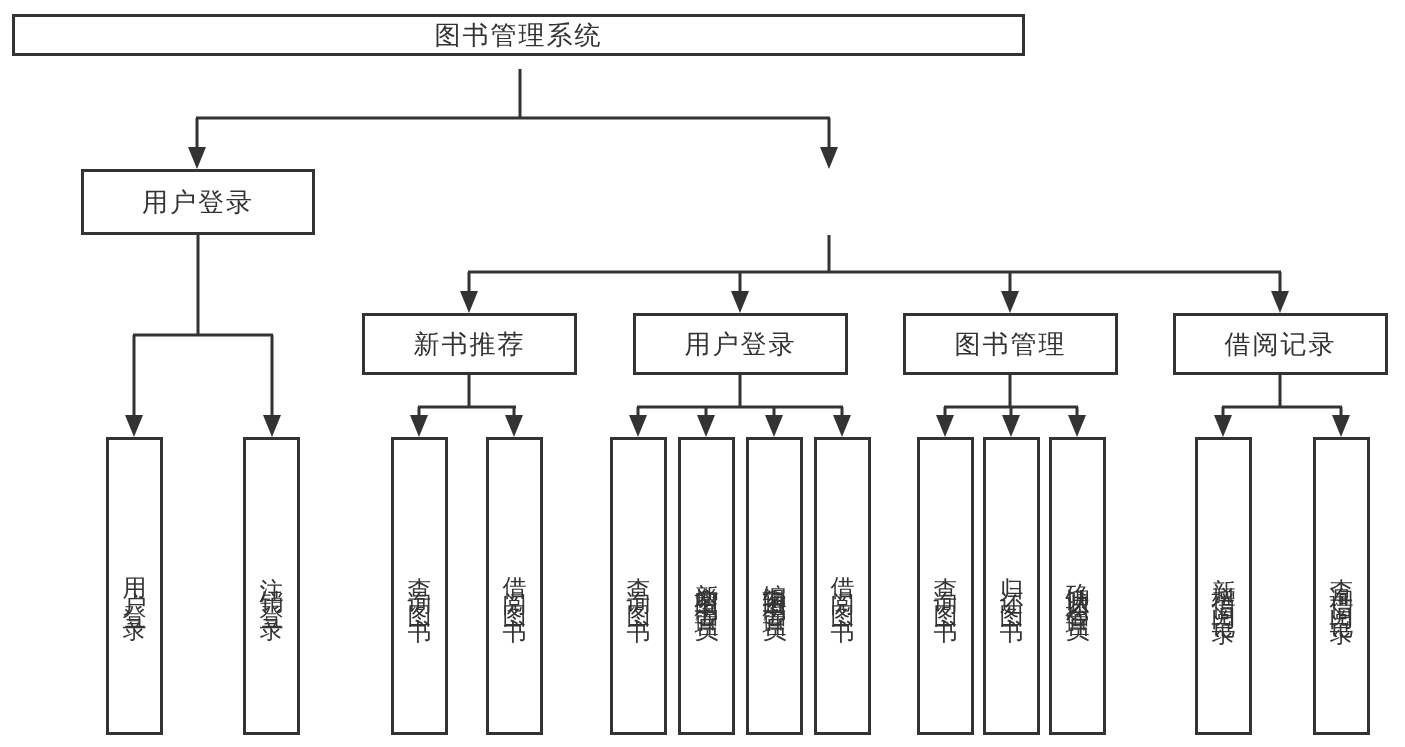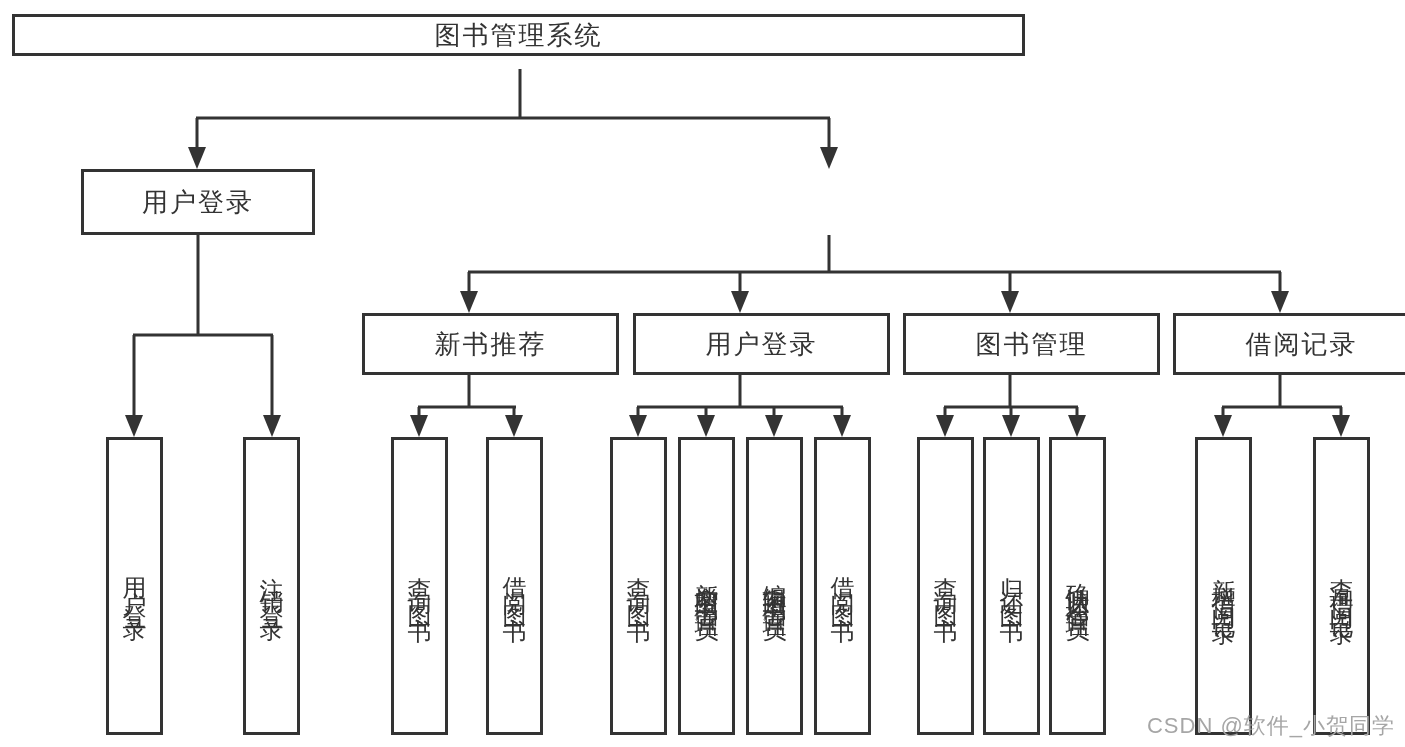--- a/index.html
+++ b/index.html
@@ -14,21 +14,21 @@
     overflow:hidden;
     font-family:"Liberation Sans","DejaVu Sans",sans-serif;
     color:var(--text);
   }
   .box{
     position:absolute;box-sizing:border-box;background:#fff;
     border:3px solid var(--line);
     display:flex;align-items:center;justify-content:center;
   }
   .hbox .lbl{font-size:26px;letter-spacing:2px;white-space:nowrap;}
-  .l2box{top:313px;width:257px;height:62px;}
+  .l2box{top:313px;width:215px;height:62px;}
   .vbox{top:437px;width:57px;height:298px;}
   .vlbl{
     writing-mode:vertical-rl;text-orientation:mixed;
     font-size:24px;line-height:1;white-space:nowrap;
   }
   .ls-lg{letter-spacing:14px;}
   .ls-md{letter-spacing:9px;}
   .ls-sm{letter-spacing:5px;}
   .vl{position:absolute;width:3px;background:var(--line);transform:translateX(-50%);}
   .hl{position:absolute;height:3px;background:var(--line);transform:translateY(-50%);}
@@ -165,15 +165,14 @@
   <div class="vl" style="left:1077px;top:407px;height:10px"></div>
   <div class="ah" style="left:1077px;top:415px"></div>
 
   <div class="vl" style="left:1280px;top:375px;height:32px"></div>
   <div class="hl" style="left:1222px;top:407px;width:120px"></div>
   <div class="vl" style="left:1223px;top:407px;height:10px"></div>
   <div class="ah" style="left:1223px;top:415px"></div>
   <div class="vl" style="left:1341px;top:407px;height:10px"></div>
   <div class="ah" style="left:1341px;top:415px"></div>
 
-  <div class="watermark">CSDN @软件_小贺同学</div>
 
 </div>
 
 </body></html>

